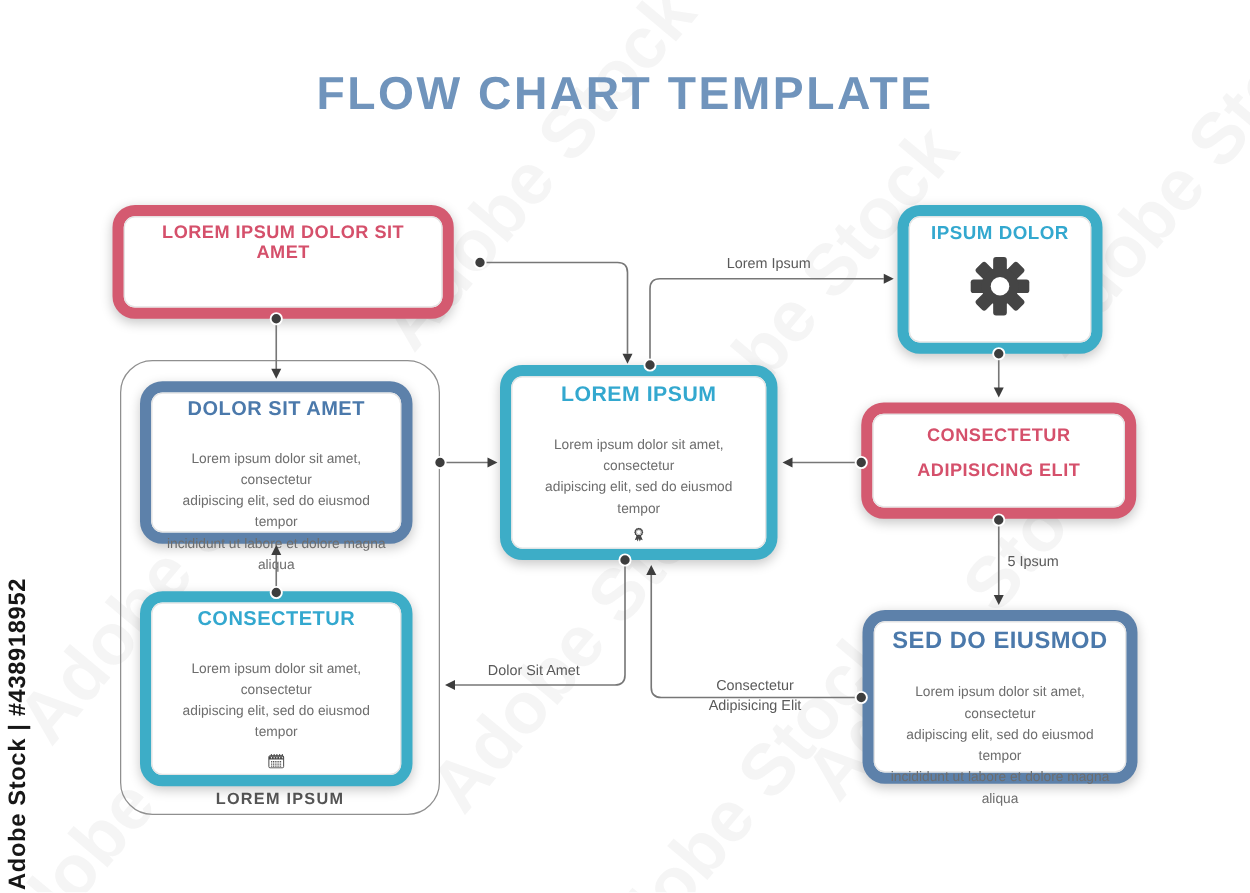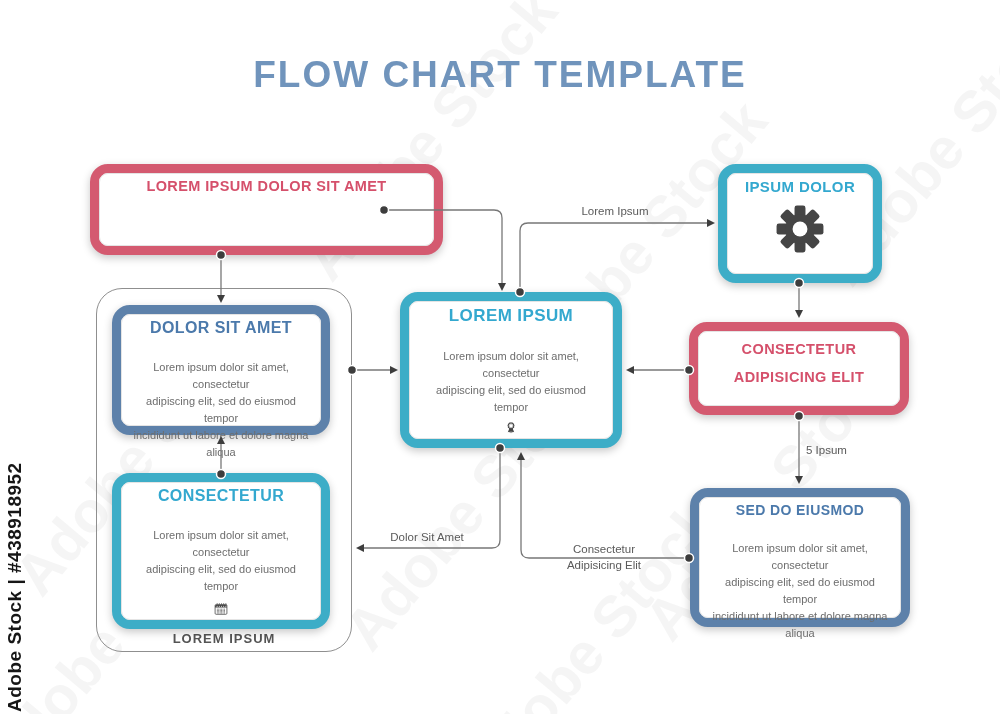--- a/index.html
+++ b/index.html
@@ -30,21 +30,21 @@
   .node.red {border:9px solid var(--red);}
   .node.teal{border:9px solid var(--teal);}
   .node.blue{border:9px solid var(--blue);}
   .node-title{font-weight:700;letter-spacing:.4px;white-space:pre-line;}
   .t-red {color:var(--red_text);}
   .t-teal{color:var(--teal_text);}
   .t-blue{color:var(--blue_text);}
   .node-body{font-size:11px;line-height:1.55;color:var(--body_text);
              white-space:pre-line;margin-top:22px;}
 
-  #node-top-left{left:90px;top:164px;width:353px;height:91px;}
+  #node-top-left{left:90px;top:164px;width:273px;height:91px;}
   #node-top-left .node-title{font-size:14.5px;}
 
   #node-ipsum-dolor{left:718px;top:164px;width:164px;height:119px;}
   #node-ipsum-dolor .node-title{font-size:15px;}
   #node-ipsum-dolor .icon{margin-top:9px;}
 
   #node-center{left:400px;top:292px;width:222px;height:156px;}
   #node-center .node-title{font-size:17px;}
   #node-center .icon{margin-top:6px;}
 
@@ -52,21 +52,21 @@
   #node-dolor-sit-amet .node-title{font-size:16px;}
 
   #node-consectetur{left:112px;top:473px;width:218px;height:156px;}
   #node-consectetur .node-title{font-size:16px;}
   #node-consectetur .icon{margin-top:8px;}
 
   #node-cons-adip{left:689px;top:322px;width:220px;height:93px;}
   #node-cons-adip .node-title{font-size:14.5px;line-height:1.9;}
 
   #node-sed-do{left:690px;top:488px;width:220px;height:139px;}
-  #node-sed-do .node-title{font-size:14px;}
+  #node-sed-do .node-title{font-size:19px;}
 
   
   #group{position:absolute;left:96px;top:288px;width:256px;height:364px;
          border:1px solid #8f8f8f;border-radius:26px;box-sizing:border-box;z-index:1;}
   #group-label{position:absolute;left:96px;top:631px;width:256px;text-align:center;
                font-size:13px;font-weight:700;letter-spacing:1px;color:#555;z-index:2;}
 
   
   #wires{position:absolute;left:0;top:0;z-index:3;pointer-events:none;}
   .wire{fill:none;stroke:#777;stroke-width:1.3;}

